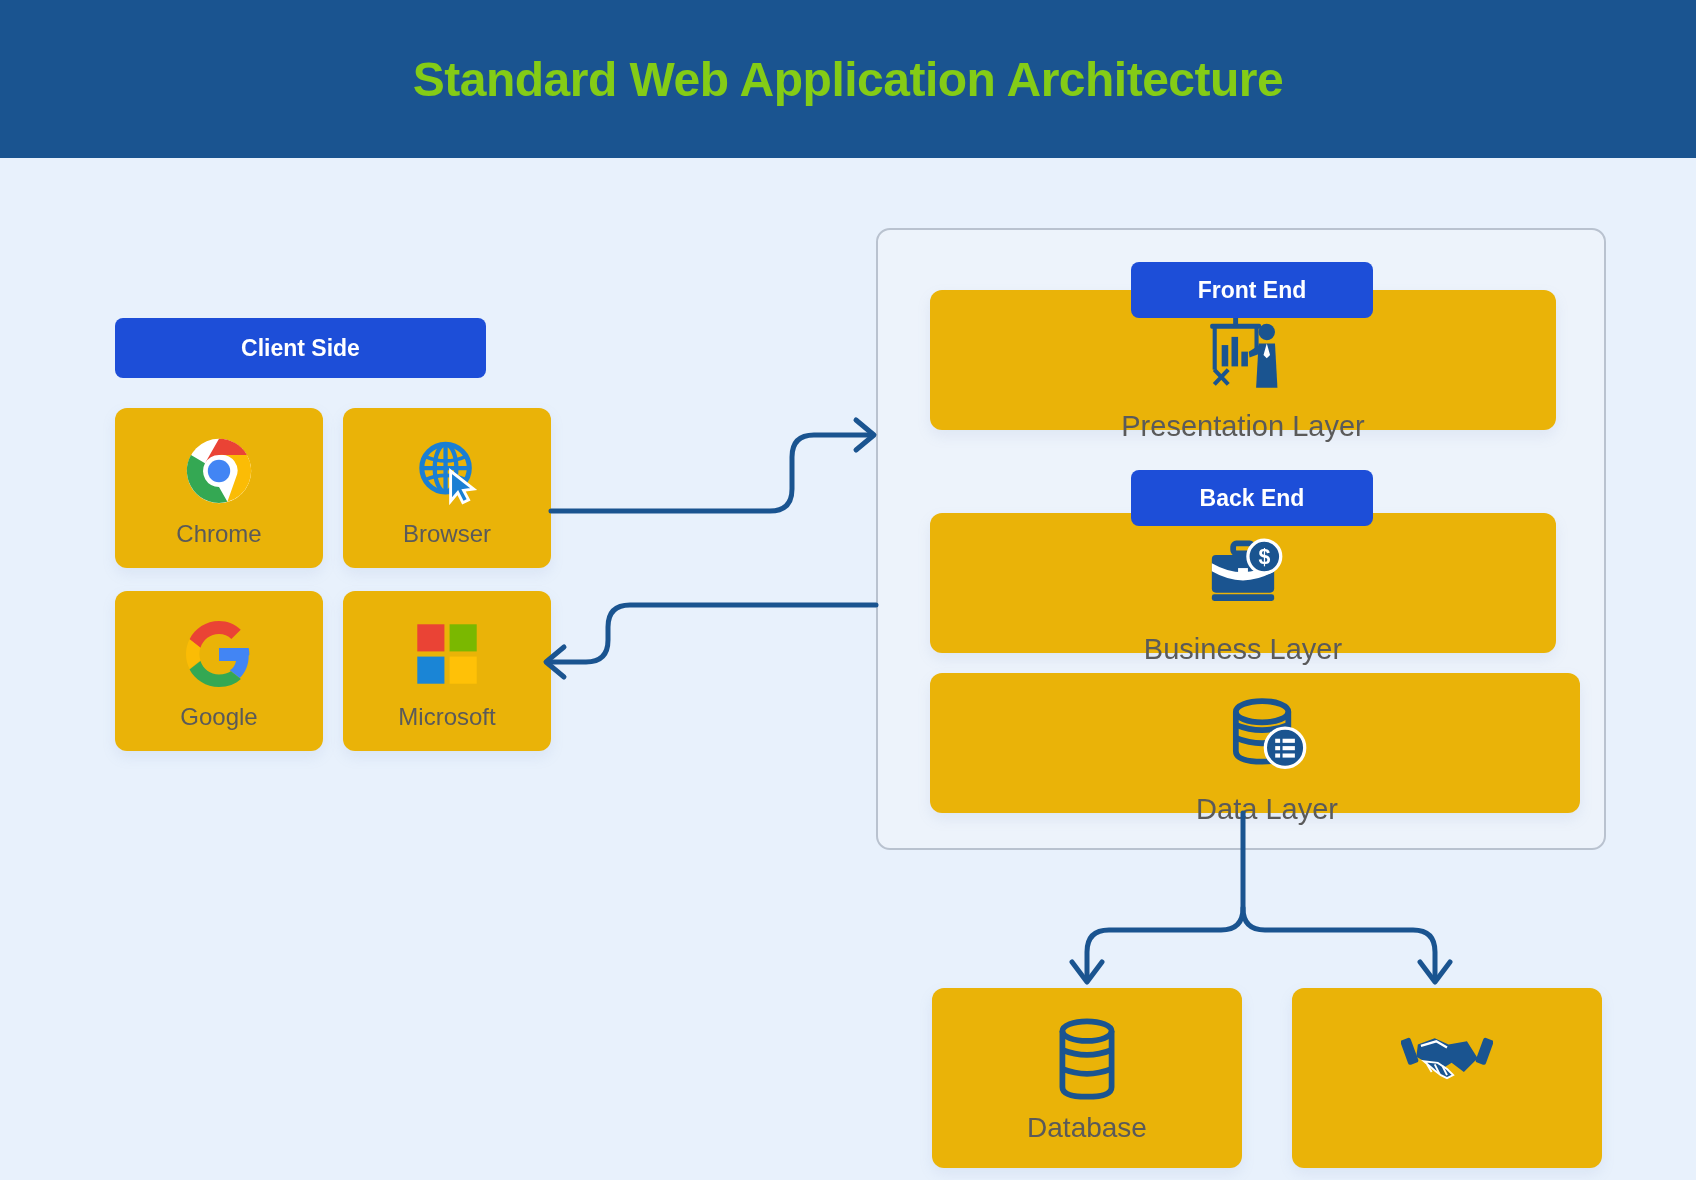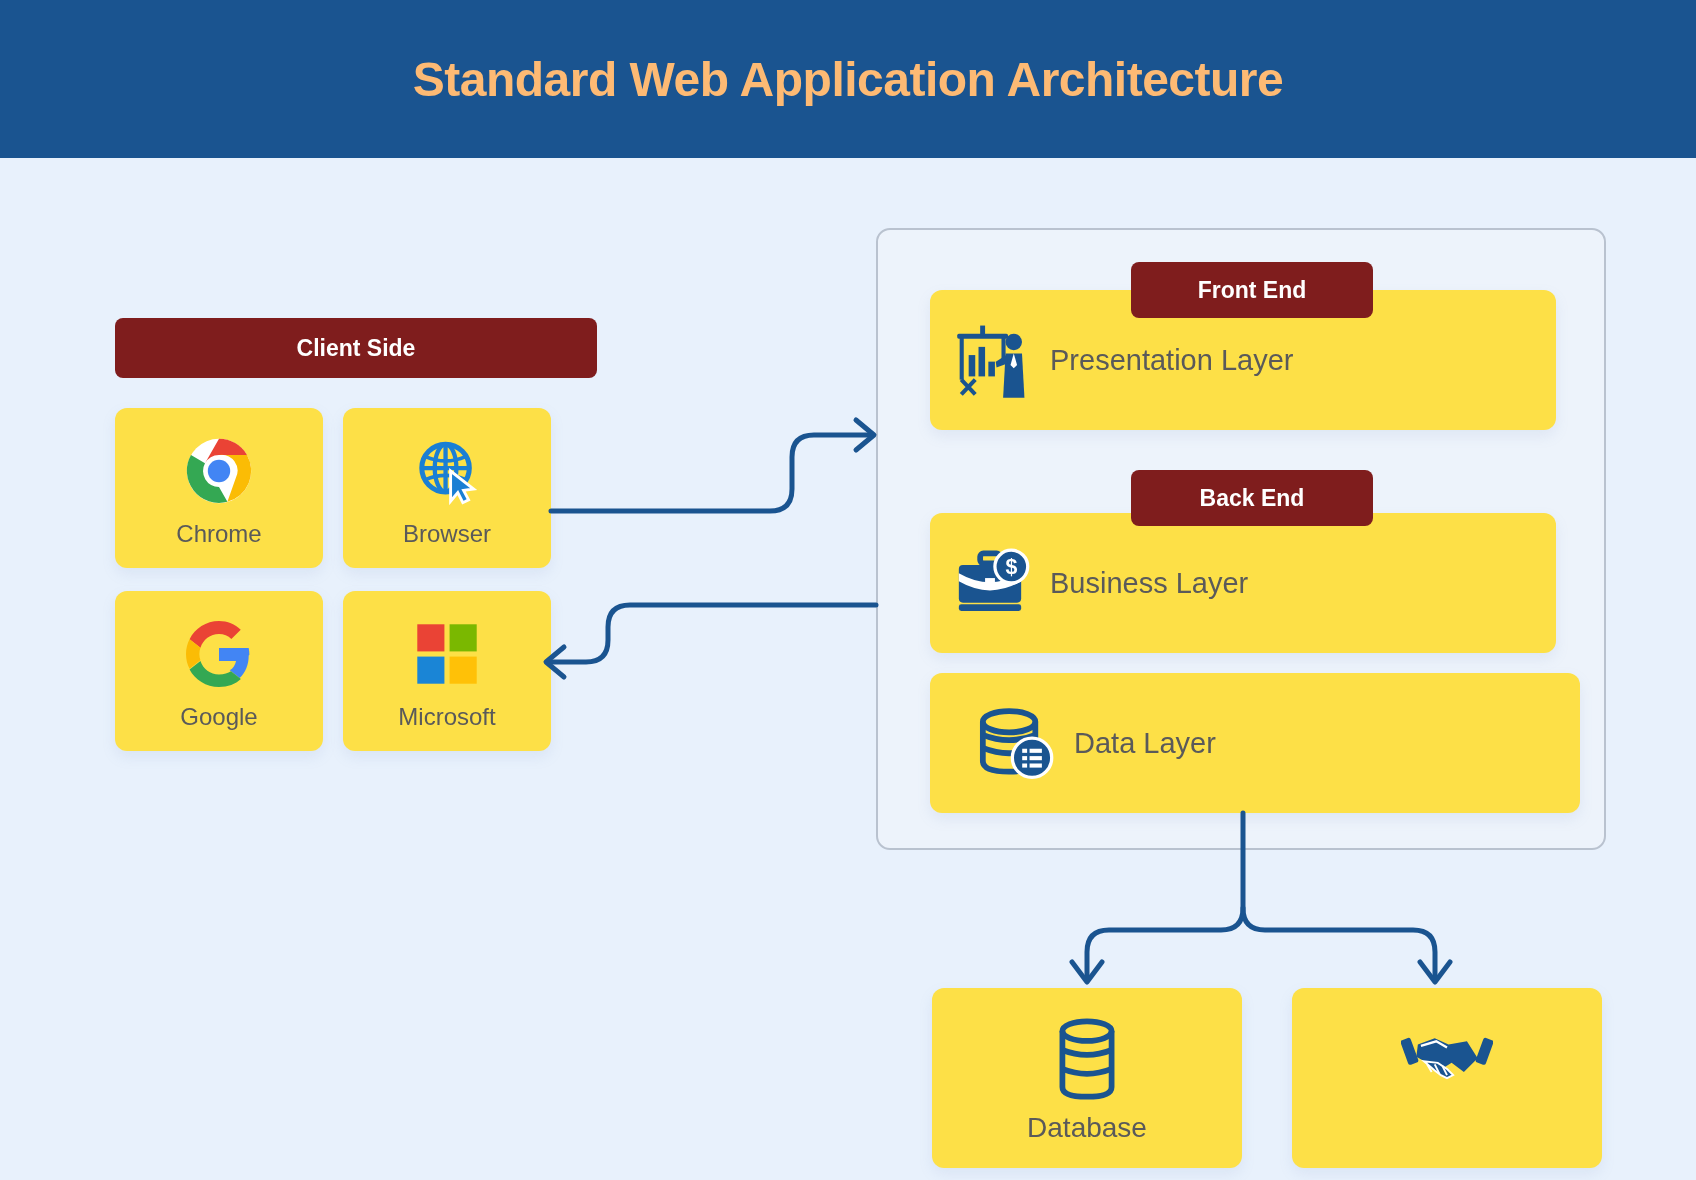--- a/index.html
+++ b/index.html
@@ -10,39 +10,40 @@
     overflow:hidden;position:relative;
   }
   #stage{position:relative;width:1696px;height:1180px;}
 
   
   .header{
     position:absolute;left:0;top:0;width:1696px;height:158px;
     background:#1a5490;display:flex;align-items:center;justify-content:center;
   }
   .header-title{
-    color:#fdba74;font-size:48px;font-weight:bold;letter-spacing:-0.5px;
+    color:#84cc16;font-size:48px;font-weight:bold;letter-spacing:-0.5px;
     font-family:"Liberation Sans", sans-serif;
   }
 
   
   .card{
-    position:absolute;background:#fde047;border-radius:12px;
+    position:absolute;background:#eab308;border-radius:12px;
     box-shadow:0 6px 14px rgba(120,150,190,0.13);
+    flex-direction:column;
   }
 
   
   .badge{
-    position:absolute;background:#7f1d1d;border-radius:8px;
+    position:absolute;background:#1d4ed8;border-radius:8px;
     display:flex;align-items:center;justify-content:center;
     color:#fff;font-size:23px;font-weight:bold;z-index:6;
   }
 
   
-  #client-badge{left:115px;top:318px;width:482px;height:60px;}
+  #client-badge{left:115px;top:318px;width:371px;height:60px;}
 
   .tile{width:208px;height:160px;}
   .tile .tile-icon{
     position:absolute;left:0;right:0;top:26px;height:74px;
     display:flex;align-items:center;justify-content:center;
   }
   .tile .tile-label{
     position:absolute;left:0;right:0;bottom:20px;text-align:center;
     font-size:24px;color:#5a5a5a;
   }

